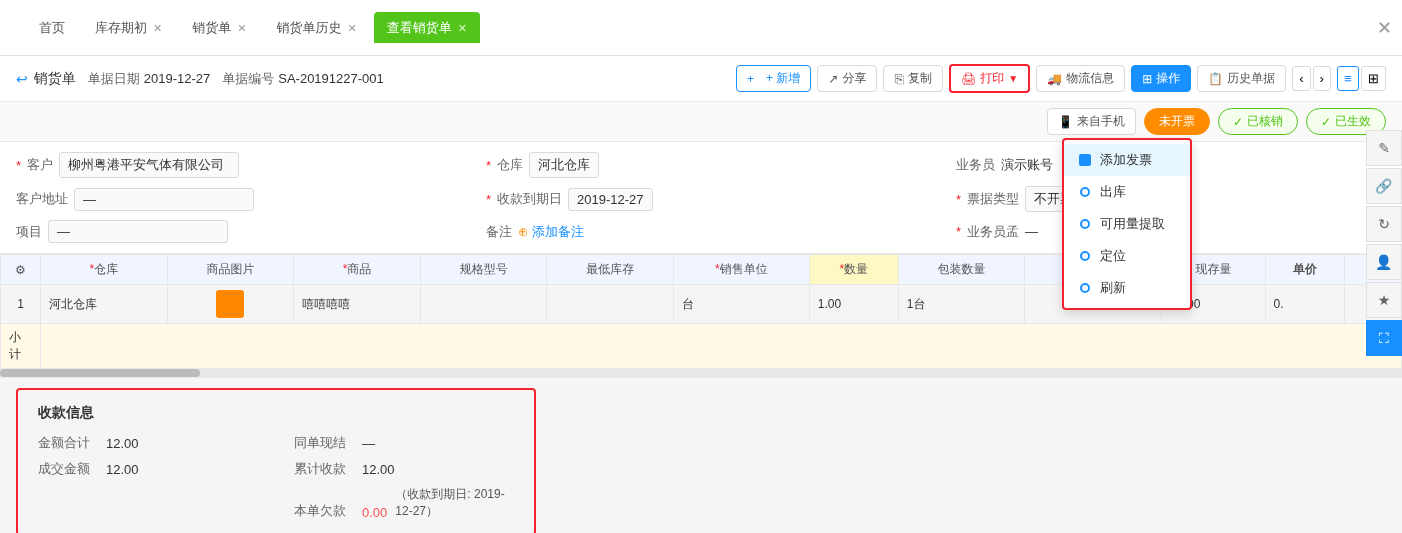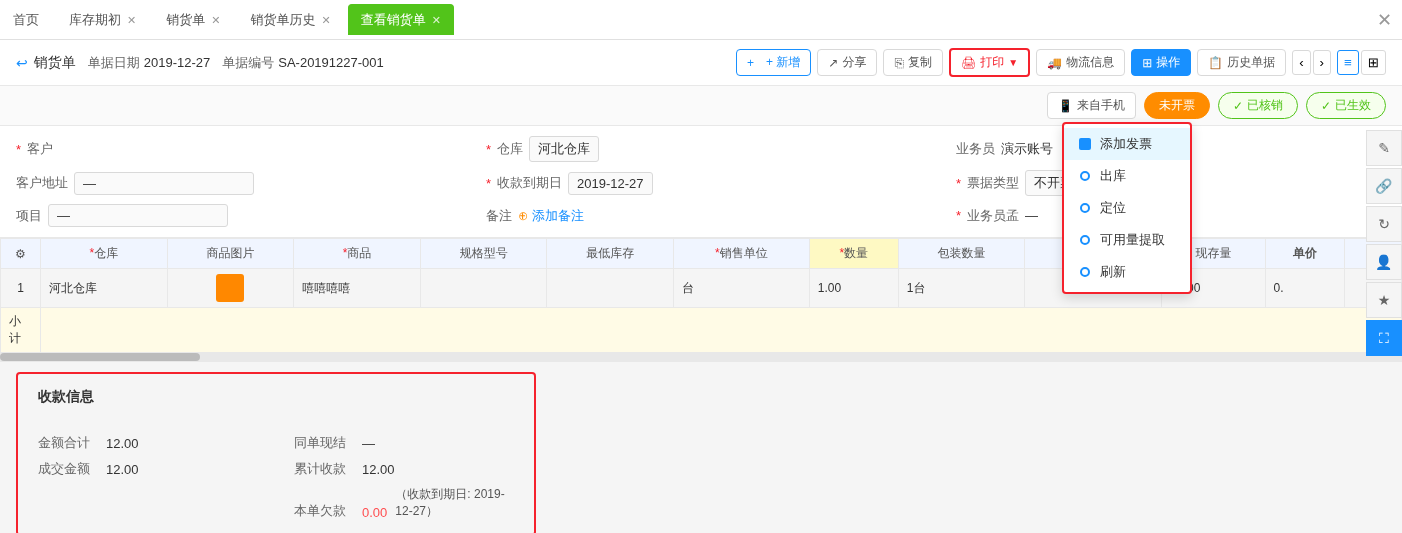--- a/index.html
+++ b/index.html
@@ -30,21 +30,21 @@
     .nav-arrow { padding: 4px 6px; border: 1px solid #d9d9d9; border-radius: 3px; cursor: pointer; background: #fff; }
     .view-btn { padding: 4px 6px; border: 1px solid #d9d9d9; border-radius: 3px; cursor: pointer; background: #fff; }
     .dropdown-item {
       display: flex; align-items: center; gap: 8px;
       padding: 7px 14px; cursor: pointer; font-size: 13px; color: #333;
     }
   </style>
 </head>
 <body>
 
-<div style="display:flex; align-items:center; background:#fff; border-bottom:1px solid #e0e0e0; padding:0 0; height:40px; gap:4px; position:relative;">
+<div style="display:flex; align-items:center; background:#fff; border-bottom:1px solid #e0e0e0; padding:0 26px; height:56px; gap:4px; position:relative;">
   <div class="tab-item">
     <span>首页</span>
   </div>
   <div class="tab-item">
     <span>库存期初</span>
     <span class="tab-close">✕</span>
   </div>
   <div class="tab-item">
     <span>销货单</span>
     <span class="tab-close">✕</span>
@@ -142,43 +142,44 @@
     <div class="dropdown-item" style="display:flex; align-items:center; gap:8px; padding:7px 14px; cursor:pointer; font-size:13px;">
       <span style="display:inline-flex; align-items:center; justify-content:center; width:14px; height:14px;">
           <span style="width:10px; height:10px; border:2px solid #1890ff; border-radius:50%; display:inline-block;"></span>
         </span>
       <span>出库</span>
     </div>
     <div class="dropdown-item" style="display:flex; align-items:center; gap:8px; padding:7px 14px; cursor:pointer; font-size:13px;">
       <span style="display:inline-flex; align-items:center; justify-content:center; width:14px; height:14px;">
           <span style="width:10px; height:10px; border:2px solid #1890ff; border-radius:50%; display:inline-block;"></span>
         </span>
+      <span>可用量提取</span>
+    </div>
+    <div class="dropdown-item" style="display:flex; align-items:center; gap:8px; padding:7px 14px; cursor:pointer; font-size:13px;">
+      <span style="display:inline-flex; align-items:center; justify-content:center; width:14px; height:14px;">
+          <span style="width:10px; height:10px; border:2px solid #1890ff; border-radius:50%; display:inline-block;"></span>
+        </span>
       <span>定位</span>
     </div>
     <div class="dropdown-item" style="display:flex; align-items:center; gap:8px; padding:7px 14px; cursor:pointer; font-size:13px;">
       <span style="display:inline-flex; align-items:center; justify-content:center; width:14px; height:14px;">
           <span style="width:10px; height:10px; border:2px solid #1890ff; border-radius:50%; display:inline-block;"></span>
         </span>
-      <span>可用量提取</span>
-    </div>
-    <div class="dropdown-item" style="display:flex; align-items:center; gap:8px; padding:7px 14px; cursor:pointer; font-size:13px;">
-      <span style="display:inline-flex; align-items:center; justify-content:center; width:14px; height:14px;">
-          <span style="width:10px; height:10px; border:2px solid #1890ff; border-radius:50%; display:inline-block;"></span>
-        </span>
       <span>刷新</span>
     </div>
   </div>
 </div>
 
 <div style="padding:10px 16px; background:#fff; border-bottom:1px solid #e8e8e8;">
 
   <div style="display:flex; align-items:center; margin-bottom:8px; gap:40px;">
     <div style="display:flex; align-items:center; gap:6px; flex:1;">
       <span style="color:#f5222d;">*</span>
       <span style="color:#666; font-size:13px; white-space:nowrap;">客户</span>
+      <span style="color:#333; font-size:13px; padding:3px 8px; border:1px solid #d9d9d9; border-radius:3px; background:#fafafa; min-width:180px;">柳州粤港平安气体有限公司</span>
     </div>
     <div style="display:flex; align-items:center; gap:6px; flex:1;">
       <span style="color:#f5222d;">*</span>
       <span style="color:#666; font-size:13px; white-space:nowrap;">仓库</span>
       <span style="color:#333; font-size:13px; padding:3px 8px; border:1px solid #d9d9d9; border-radius:3px; background:#fafafa;">河北仓库</span>
     </div>
     <div style="display:flex; align-items:center; gap:6px; flex:1;">
       <span style="color:#666; font-size:13px; white-space:nowrap;">业务员</span>
       <span style="color:#333; font-size:13px;">演示账号</span>
     </div>
@@ -264,21 +265,21 @@
       </tr>
     </tbody>
   </table>
 
   <div style="height:8px; background:#e8e8e8; position:relative; margin:0;">
     <div style="position:absolute; left:0; width:200px; height:8px; background:#bbb; border-radius:4px;"></div>
   </div>
 </div>
 
 <div style="border:2px solid #f5222d; margin:10px 16px; padding:14px 20px; border-radius:4px; max-width:520px;">
-  <div style="font-size:14px; font-weight:bold; color:#333; margin-bottom:28px;">收款信息</div>
+  <div style="font-size:14px; font-weight:bold; color:#333; margin-bottom:12px;">收款信息</div>
   <div style="display:grid; grid-template-columns:1fr 1fr; gap:8px 36px;">
     <div style="display:flex; align-items:center; gap:8px;">
       <span style="color:#666; font-size:13px; min-width:60px;">金额合计</span>
       <span style="color:#333; font-size:13px;">12.00</span>
     </div>
     <div style="display:flex; align-items:center; gap:8px;">
       <span style="color:#666; font-size:13px; min-width:60px;">同单现结</span>
       <span style="color:#333; font-size:13px;">—</span>
     </div>
     <div style="display:flex; align-items:center; gap:8px;">

